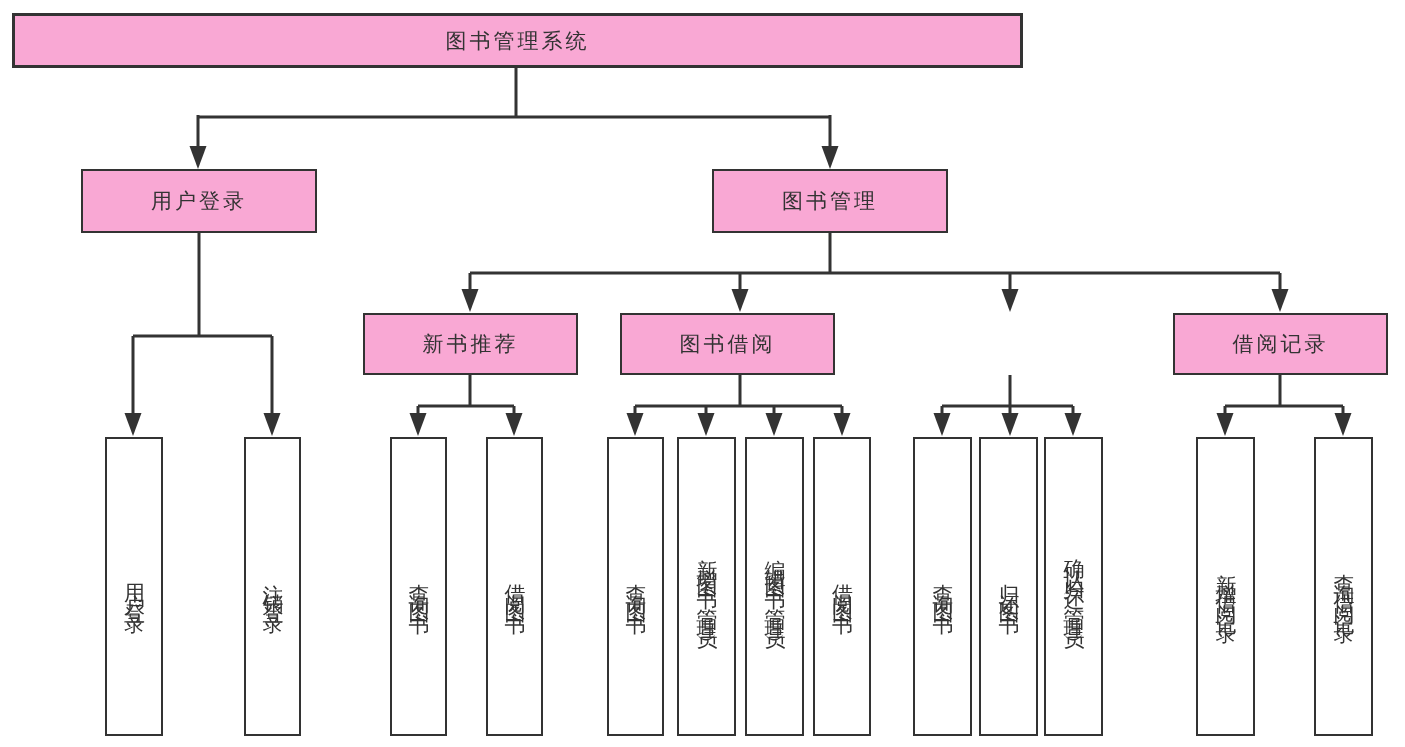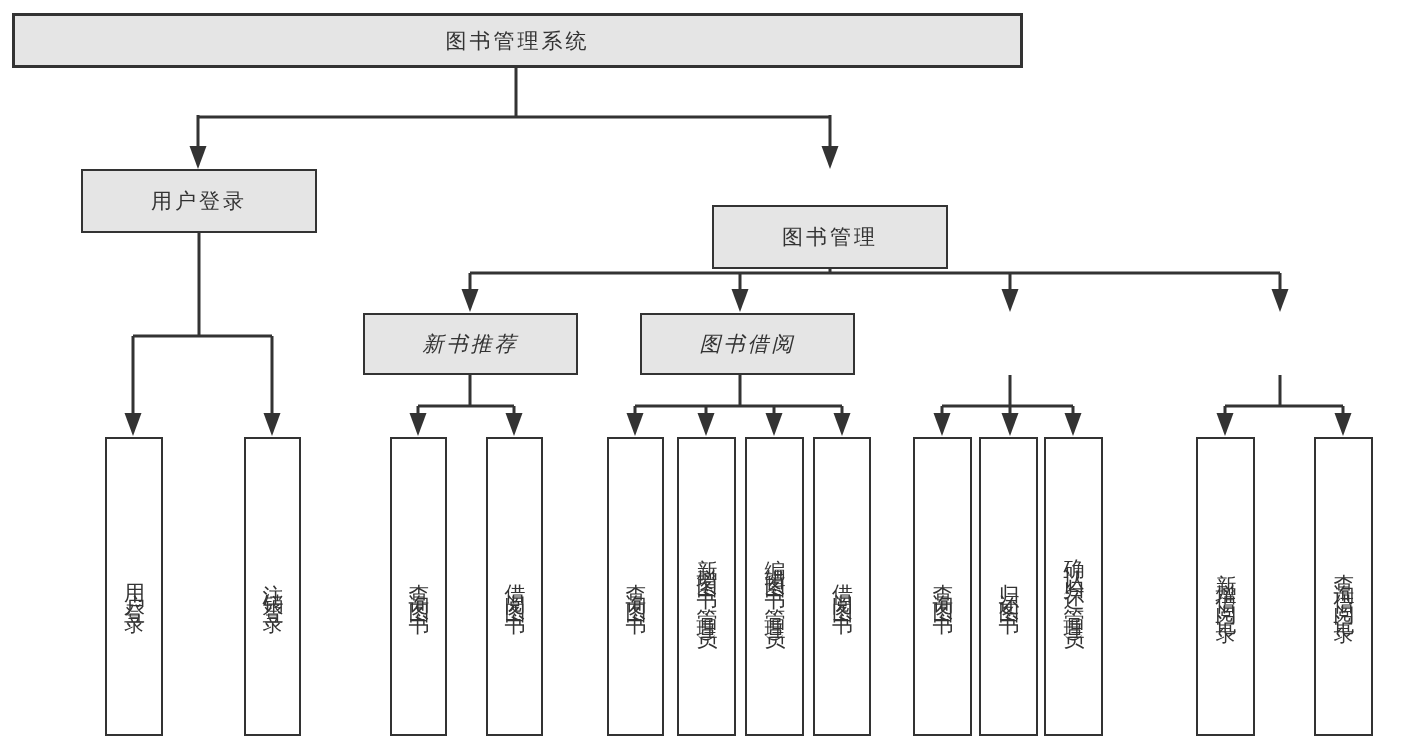--- a/index.html
+++ b/index.html
@@ -2,29 +2,29 @@
 <html><head>
 <meta charset="utf-8">
 <style>
   html,body{margin:0;padding:0;background:#ffffff;}
   .stage{
     position:relative;width:1405px;height:747px;background:#ffffff;overflow:hidden;
     font-family:"DejaVu Sans","Liberation Sans",sans-serif;color:#333333;
   }
   .connectors{position:absolute;left:0;top:0;width:1405px;height:747px;}
   .box{
-    position:absolute;background:#e5e5e5;border:3px solid #333333;box-sizing:border-box;
+    position:absolute;background:#f9a8d4;border:3px solid #333333;box-sizing:border-box;
     display:flex;align-items:center;justify-content:center;
     font-size:21px;letter-spacing:3px;white-space:nowrap;
   }
   .root{left:12px;top:13px;width:1011px;height:55px;}
   .l2{top:169px;width:236px;height:64px;border-width:2.5px;}
   .l2.user-login{left:81px;}
-  .l2.book-mgmt{left:712px;margin-top:36px;}
-  .l3{top:313px;width:215px;height:62px;border-width:2.5px;font-style:italic;}
+  .l2.book-mgmt{left:712px;}
+  .l3{top:313px;width:215px;height:62px;border-width:2.5px;}
   .leaf{
     position:absolute;top:437px;height:299px;background:#ffffff;
     border:2.5px solid #333333;box-sizing:border-box;
     display:flex;align-items:center;justify-content:center;
   }
   .vtext{
     writing-mode:vertical-rl;text-orientation:mixed;
     font-size:21px;letter-spacing:10px;line-height:1;white-space:nowrap;
   }
   .watermark{
@@ -71,21 +71,22 @@
       <polygon points="1343,436 1334.5,413 1351.5,413"></polygon>
     </g>
   </svg>
 
   <div class="box root">图书管理系统</div>
 
   <div class="box l2 user-login">用户登录</div>
   <div class="box l2 book-mgmt">图书管理</div>
 
   <div class="box l3" style="left:363px">新书推荐</div>
-  <div class="box l3" style="left:640px">图书借阅</div>
+  <div class="box l3" style="left:620px">图书借阅</div>
+  <div class="box l3" style="left:1173px">借阅记录</div>
 
   <div class="leaf" style="left:105px;width:58px">
     <span class="vtext">用户登录</span>
   </div>
   <div class="leaf" style="left:244px;width:57px">
     <span class="vtext">注销登录</span>
   </div>
 
   <div class="leaf" style="left:390px;width:57px">
     <span class="vtext">查询图书</span>

